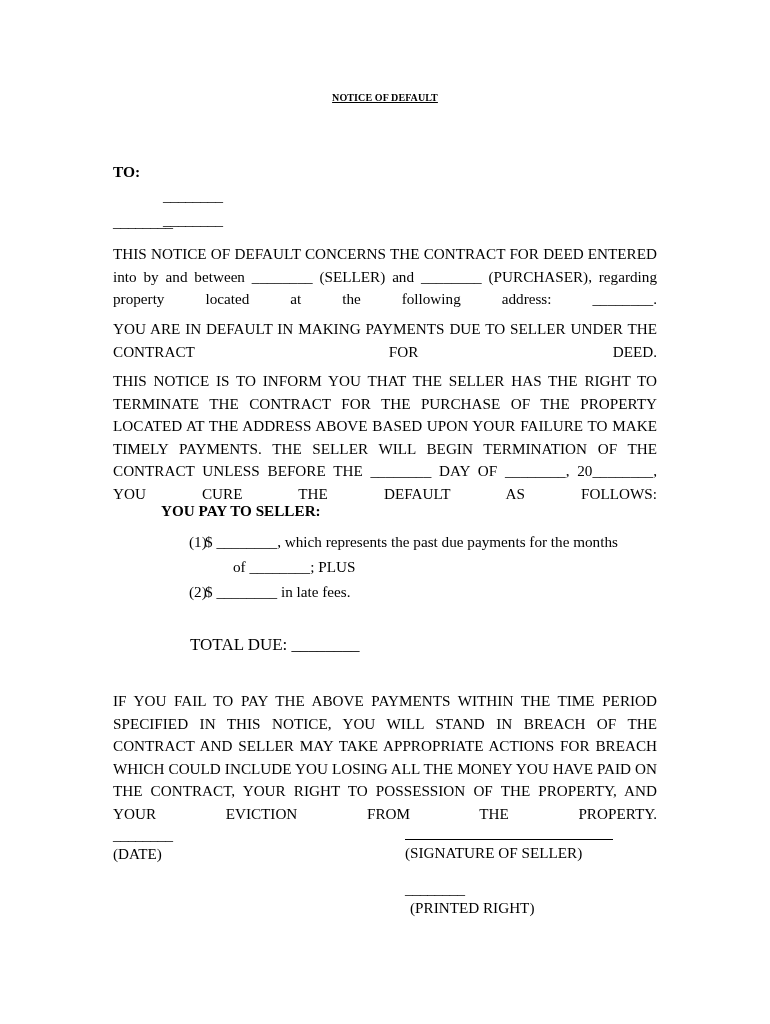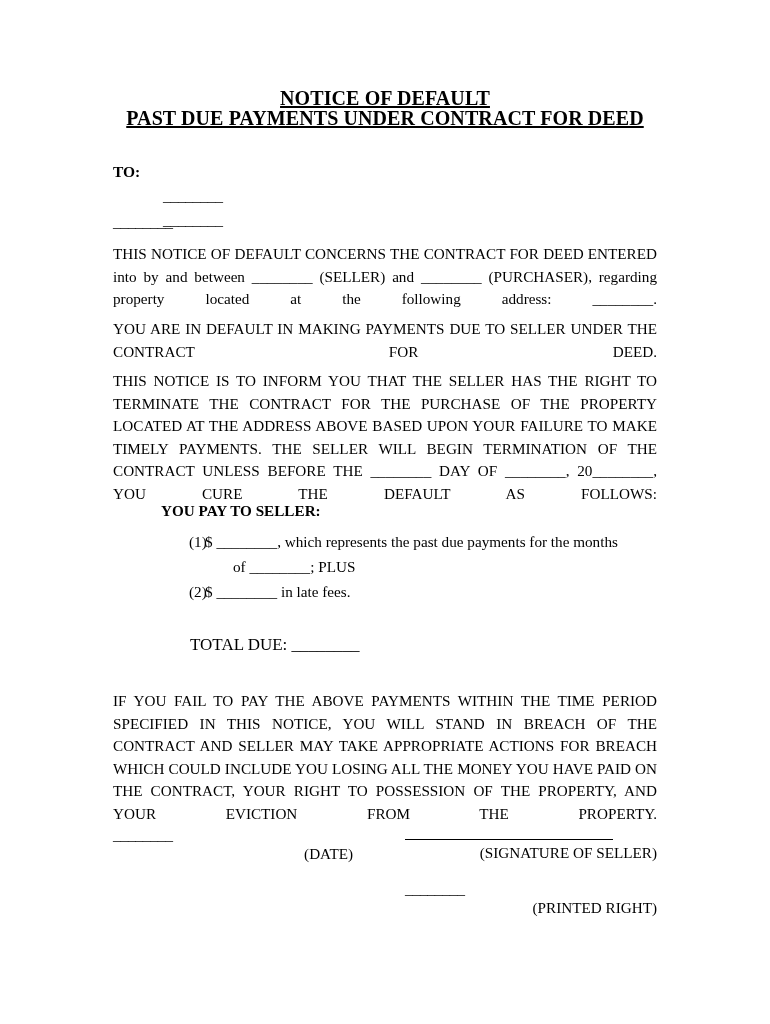--- a/index.html
+++ b/index.html
@@ -26,21 +26,21 @@
   
   .title-block {
     position: absolute;
     left: 113px;
     top: 88px;
     width: 544px;
     text-align: center;
   }
   .title-line {
     font-weight: bold;
-    font-size: 20px;
+    font-size: 10px;
     line-height: 20px;
     letter-spacing: 0.1px;
     display: block;
   }
   .title-line span.u {
     text-decoration: underline;
     text-underline-offset: 1px;
   }
 
   
@@ -168,41 +168,39 @@
     border-bottom: 1.3px solid #000000;
     width: 208px;
     height: 0;
     margin-bottom: 3px;
     margin-top: 11px;
   }
   .sig-caption {
     font-size: 15.2px;
     line-height: 20px;
     display: block;
-    text-align: right;
   }
   .printed-block {
     position: absolute;
     left: 292px;
     top: 54px;
     width: 252px;
   }
   .printed-indent {
     padding-left: 5px;
   }
   .nowrap { white-space: nowrap; }
 </style>
 </head>
 <body>
 
 <div class="page">
 
   <div class="title-block">
     <div class="title-line"><span class="u">NOTICE OF DEFAULT</span></div>
-    <div class="title-line"><span class="u">PAST DUE PAYMENTS UNDER CONTRACT FOR DEED</span></div>
   </div>
 
   <div class="to-block">
     <div class="to-row">
       <span class="to-label">TO:</span>
       <span class="blank-line">________</span>
     </div>
     <div class="to-row to-row-indent">
       <span class="blank-line">________</span>
     </div>

